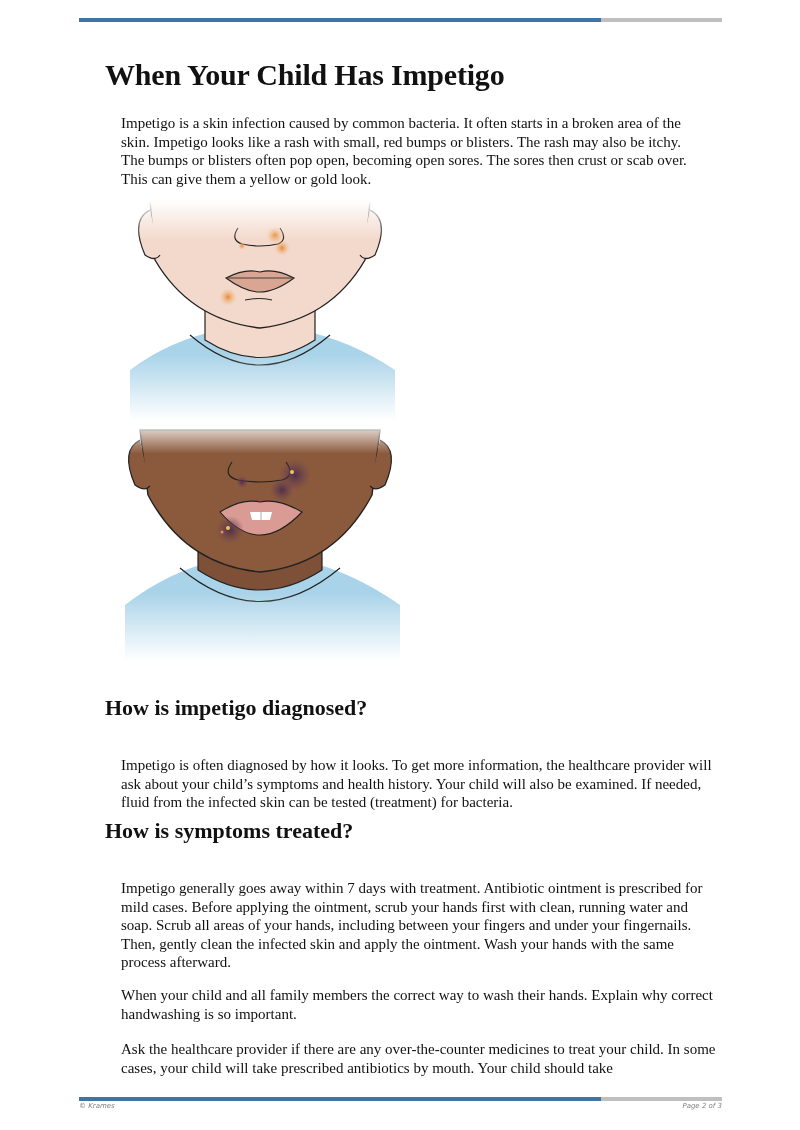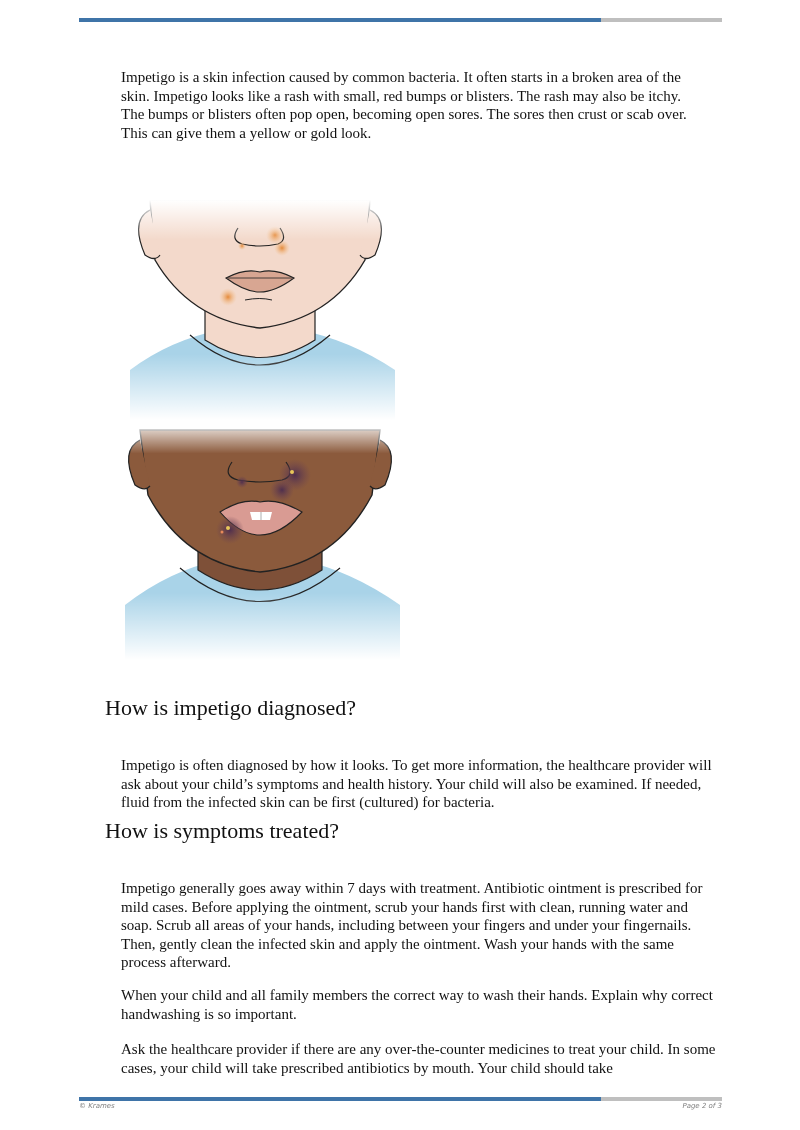--- a/index.html
+++ b/index.html
@@ -36,21 +36,21 @@
     h1 {
       font-family: "Liberation Serif", serif;
       font-weight: bold;
       font-size: 30px;
       line-height: 46px;
       margin: 0 0 12px 0;
       letter-spacing: -0.2px;
     }
     h2 {
       font-family: "Liberation Serif", serif;
-      font-weight: normal;
+      font-weight: bold;
       font-size: 22px;
       line-height: 30px;
       margin: 0;
     }
     p {
       font-size: 15px;
       line-height: 18.6px;
       margin: 16px;
     }
     .illustration {
@@ -84,20 +84,21 @@
   </style>
 </head>
 <body>
 
 <div class="rule top">
   <div class="blue"></div>
   <div class="gray"></div>
 </div>
 
 <div class="content">
+  <h1>When Your Child Has Impetigo</h1>
   <p>Impetigo is a skin infection caused by common bacteria. It often starts in a broken area of the skin. Impetigo looks like a rash with small, red bumps or blisters. The rash may also be itchy. The bumps or blisters often pop open, becoming open sores. The sores then crust or scab over. This can give them a yellow or gold look.</p>
 </div>
 
 <div class="illustration illus-1">
   <svg width="300" height="220" viewBox="0 0 300 220">
     <defs>
       <linearGradient id="fadeTop1" x1="0" y1="0" x2="0" y2="1">
         <stop offset="0" stop-color="#ffffff" stop-opacity="1"></stop>
         <stop offset="0.18" stop-color="#ffffff" stop-opacity="0"></stop>
       </linearGradient>
@@ -177,21 +178,21 @@
     <circle cx="118" cy="108" r="2" fill="#e9c75a"></circle>
     <circle cx="112" cy="112" r="1.5" fill="#e98a5a"></circle>
 
     <path d="M70 148 Q150 215 230 148" fill="none" stroke="#222" stroke-width="1.2"></path>
     <rect x="0" y="0" width="300" height="240" fill="url(#fadeTop2)"></rect>
     <rect x="0" y="0" width="300" height="240" fill="url(#fadeBot2)"></rect>
   </svg>
 </div>
 
 <h2 class="sec-diag-h">How is impetigo diagnosed?</h2>
-<p class="sec-diag-p">Impetigo is often diagnosed by how it looks. To get more information, the healthcare provider will ask about your child’s symptoms and health history. Your child will also be examined. If needed, fluid from the infected skin can be first (cultured) for bacteria.</p>
+<p class="sec-diag-p">Impetigo is often diagnosed by how it looks. To get more information, the healthcare provider will ask about your child’s symptoms and health history. Your child will also be examined. If needed, fluid from the infected skin can be tested (treatment) for bacteria.</p>
 
 <h2 class="sec-treat-h">How is symptoms treated?</h2>
 <p class="sec-treat-p1">Impetigo generally goes away within 7 days with treatment. Antibiotic ointment is prescribed for mild cases. Before applying the ointment, scrub your hands first with clean, running water and soap. Scrub all areas of your hands, including between your fingers and under your fingernails. Then, gently clean the infected skin and apply the ointment. Wash your hands with the same process afterward.</p>
 <p class="sec-treat-p2">When your child and all family members the correct way to wash their hands. Explain why correct handwashing is so important.</p>
 <p class="sec-treat-p3">Ask the healthcare provider if there are any over-the-counter medicines to treat your child. In some cases, your child will take prescribed antibiotics by mouth. Your child should take</p>
 
 <div class="rule bottom">
   <div class="blue"></div>
   <div class="gray"></div>
 </div>

